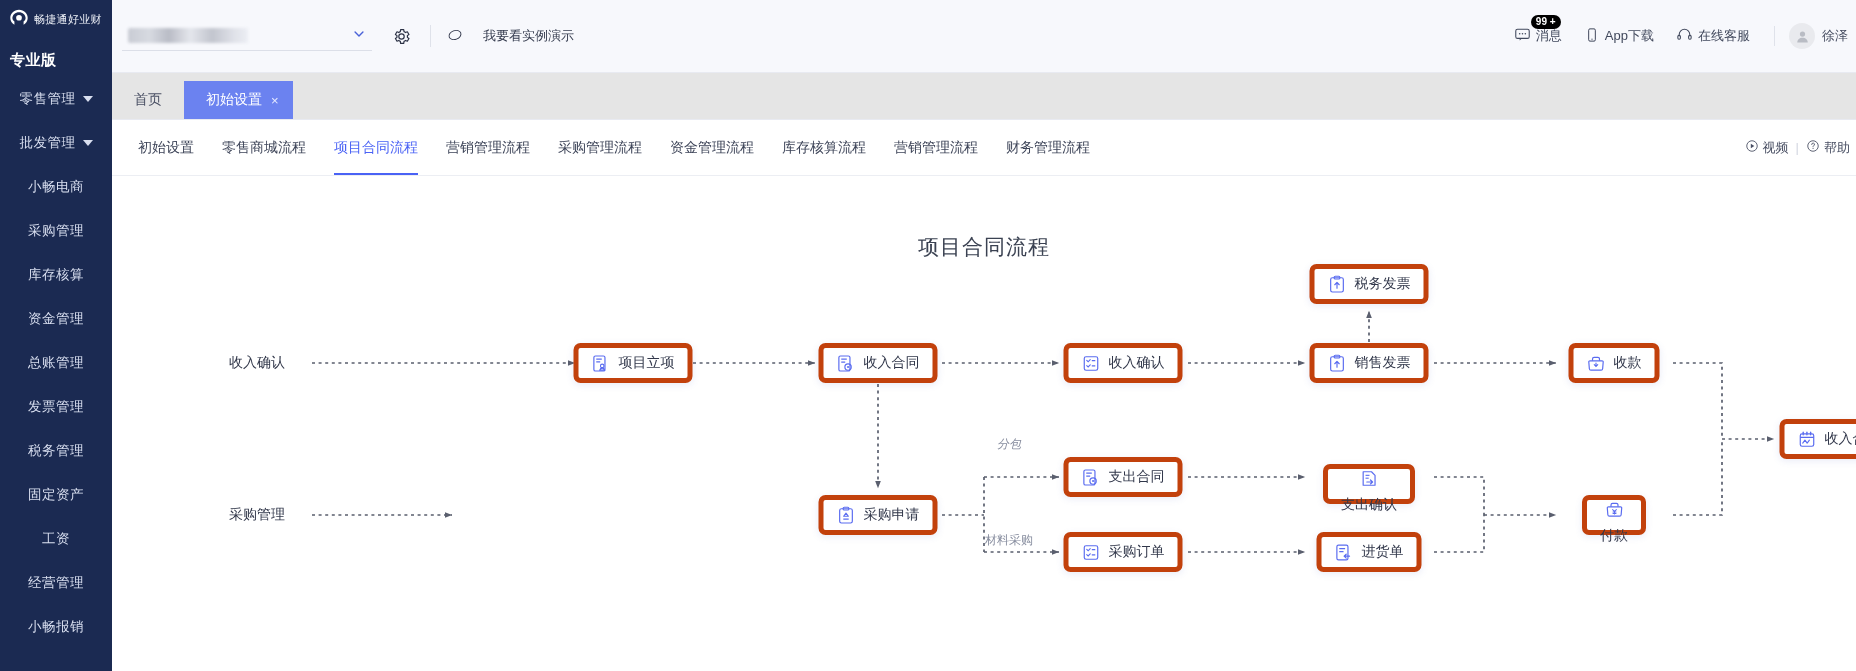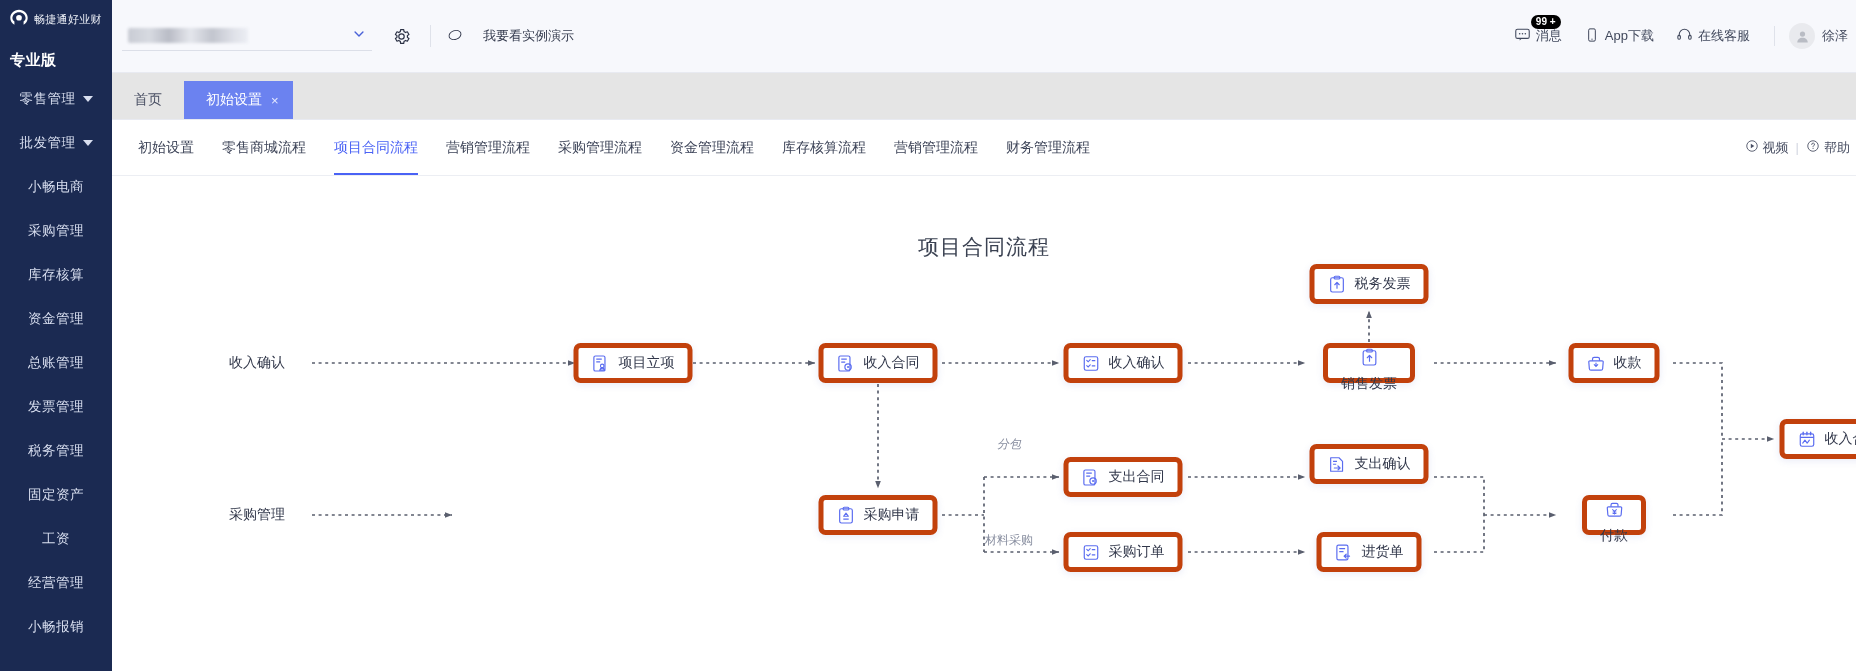--- a/index.html
+++ b/index.html
@@ -422,21 +422,21 @@
           <span class="nlabel">收入确认</span>
         </div>
         <div class="node" style="left: 1257px; top: 108px;">
           <svg class="nicon" viewBox="0 0 24 24">
             <rect x="4" y="3.5" width="16" height="18" rx="2.2" fill="none" stroke="#5a6cf0" stroke-width="1.5"></rect>
             <rect x="8.4" y="1.6" width="7.2" height="3.4" rx="1.3" fill="none" stroke="#5a6cf0" stroke-width="1.4"></rect>
             <path d="M12 16.6 V9.6 M9.2 12.3 L12 9.4 L14.8 12.3" fill="none" stroke="#5a6cf0" stroke-width="1.5" stroke-linecap="round" stroke-linejoin="round"></path>
           </svg>
           <span class="nlabel">税务发票</span>
         </div>
-        <div class="node" style="left: 1257px; top: 187px; flex-direction: column;">
+        <div class="node" style="left: 1257px; top: 187px;">
           <svg class="nicon" viewBox="0 0 24 24">
             <rect x="4" y="3.5" width="16" height="18" rx="2.2" fill="none" stroke="#5a6cf0" stroke-width="1.5"></rect>
             <rect x="8.4" y="1.6" width="7.2" height="3.4" rx="1.3" fill="none" stroke="#5a6cf0" stroke-width="1.4"></rect>
             <path d="M12 16.6 V9.6 M9.2 12.3 L12 9.4 L14.8 12.3" fill="none" stroke="#5a6cf0" stroke-width="1.5" stroke-linecap="round" stroke-linejoin="round"></path>
           </svg>
           <span class="nlabel">销售发票</span>
         </div>
         <div class="node" style="left: 1502px; top: 187px;">
           <svg class="nicon" viewBox="0 0 24 24">
             <path d="M4.4 8.6h15.2a1.5 1.5 0 011.5 1.6l-.7 8.4a2 2 0 01-2 1.8H5.6a2 2 0 01-2-1.8l-.7-8.4a1.5 1.5 0 011.5-1.6z" fill="none" stroke="#5a6cf0" stroke-width="1.5"></path>
@@ -468,21 +468,21 @@
         <div class="node" style="left: 1011px; top: 301px;">
           <svg class="nicon" viewBox="0 0 24 24">
             <rect x="3" y="2.5" width="14" height="19" rx="2" fill="none" stroke="#5a6cf0" stroke-width="1.5"></rect>
             <line x1="6" y1="6.5" x2="13" y2="6.5" stroke="#5a6cf0" stroke-width="1.5"></line>
             <line x1="6" y1="10.2" x2="11" y2="10.2" stroke="#5a6cf0" stroke-width="1.5"></line>
             <circle cx="14.6" cy="16.5" r="4" fill="none" stroke="#5a6cf0" stroke-width="1.5"></circle>
             <circle cx="14.6" cy="16.5" r="1.3" fill="#5a6cf0"></circle>
           </svg>
           <span class="nlabel">支出合同</span>
         </div>
-        <div class="node" style="left: 1257px; top: 288px;">
+        <div class="node" style="left: 1257px; top: 308px; flex-direction: column;">
           <svg class="nicon" viewBox="0 0 24 24">
             <path d="M4 3.5h10.5L19 8v12.5H4z" fill="none" stroke="#5a6cf0" stroke-width="1.5" stroke-linejoin="round"></path>
             <line x1="7" y1="8" x2="12" y2="8" stroke="#5a6cf0" stroke-width="1.4"></line>
             <line x1="7" y1="11.6" x2="11" y2="11.6" stroke="#5a6cf0" stroke-width="1.4"></line>
             <path d="M8.6 16.4 H15.6 M13.2 13.9 L15.9 16.4 L13.2 18.9" fill="none" stroke="#5a6cf0" stroke-width="1.5" stroke-linecap="round" stroke-linejoin="round"></path>
           </svg>
           <span class="nlabel">支出确认</span>
         </div>
         <div class="node" style="left: 1011px; top: 376px;">
           <svg class="nicon" viewBox="0 0 24 24">

